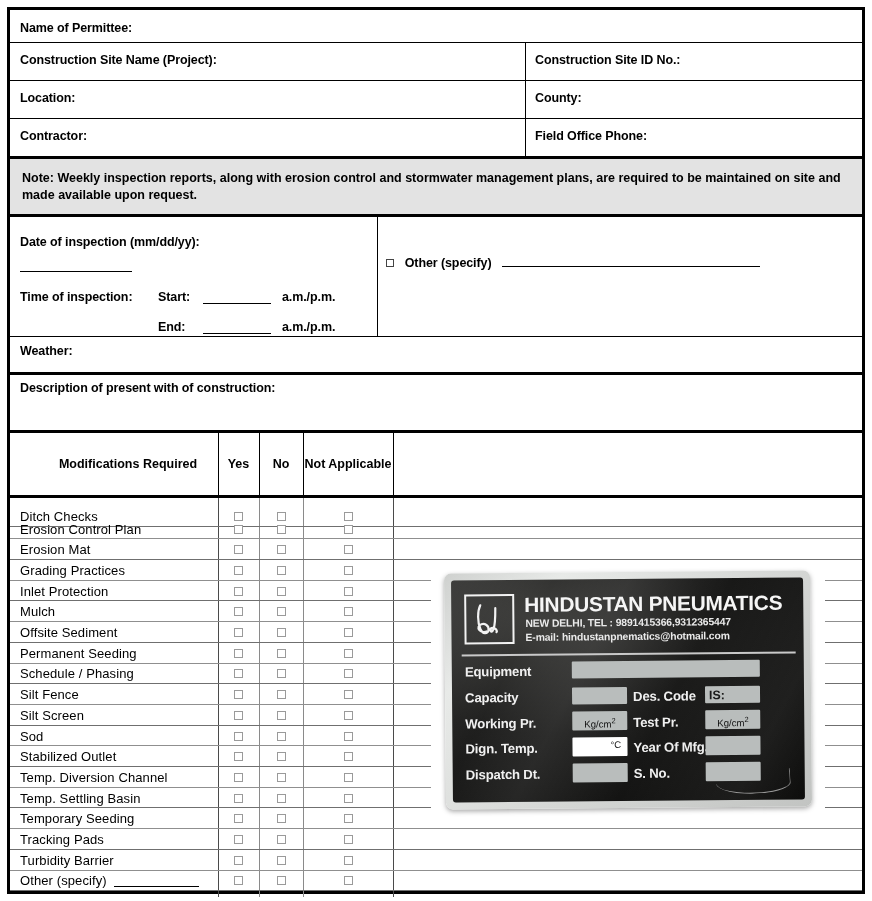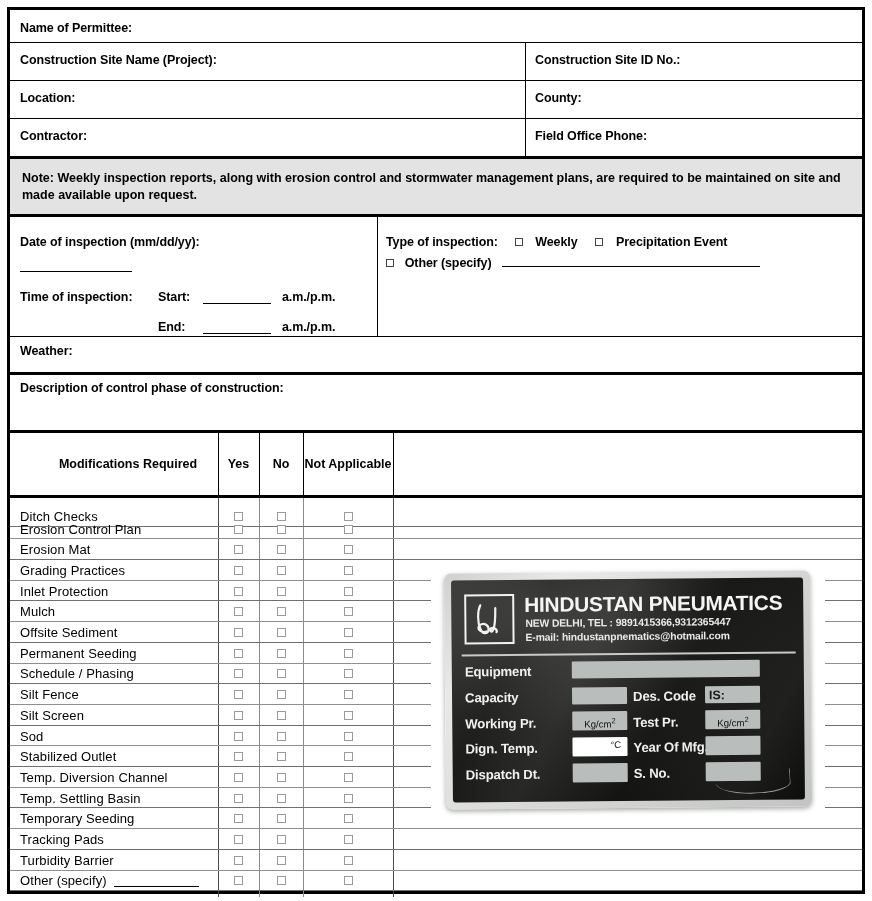--- a/index.html
+++ b/index.html
@@ -361,48 +361,37 @@
     <div class="cell lbl" style="left:272px; top:280px;">a.m./p.m.</div>
 
     <div class="cell lbl" style="left:148px; top:310px;">End:</div>
     <div class="cell" style="left:193px; top:310px;">
       <span class="fill-line" style="width:68px; height:12px;"></span>
     </div>
     <div class="cell lbl" style="left:272px; top:310px;">a.m./p.m.</div>
 
     <div class="vr-thin" style="left:367px; top:207px; height:119px;"></div>
 
-    <div class="cell lbl" style="left:376px; top:225px; white-space:nowrap;">
-      <span>Type of inspection:</span>
-      <span style="display:inline-block; width:10px;"></span>
-      <span class="cbx"></span>
-      <span style="display:inline-block; width:6px;"></span>
-      <span>Weekly</span>
-      <span style="display:inline-block; width:11px;"></span>
-      <span class="cbx"></span>
-      <span style="display:inline-block; width:6px;"></span>
-      <span>Precipitation Event</span>
-    </div>
 
     <div class="cell lbl" style="left:376px; top:245px; white-space:nowrap;">
       <span class="cbx"></span>
       <span style="display:inline-block; width:4px;"></span>
       <span>Other  (specify)</span>
       <span style="display:inline-block; width:4px;"></span>
       <span class="fill-line" style="width:258px; height:11px;"></span>
     </div>
 
 
     <div class="hr-thin" style="top:326px;"></div>
 
     <div class="cell lbl" style="left:10px; top:334px;">Weather:</div>
 
     <div class="hr-thick" style="top:362px;"></div>
 
-    <div class="cell lbl" style="left:10px; top:371px;">Description of control phase of construction:</div>
+    <div class="cell lbl" style="left:10px; top:371px;">Description of present with of construction:</div>
 
     <div class="hr-thick" style="top:420px;"></div>
 
     <div class="tbl" style="top:423px; bottom:0;">
 
       <div class="hdr-row">
         <div class="hdr-cell" style="left:14px; width:208px;">Modifications Required</div>
         <div class="hdr-cell" style="left:208px; width:41px;">Yes</div>
         <div class="hdr-cell" style="left:249px; width:44px;">No</div>
         <div class="hdr-cell" style="left:293px; width:90px;">Not Applicable</div>

